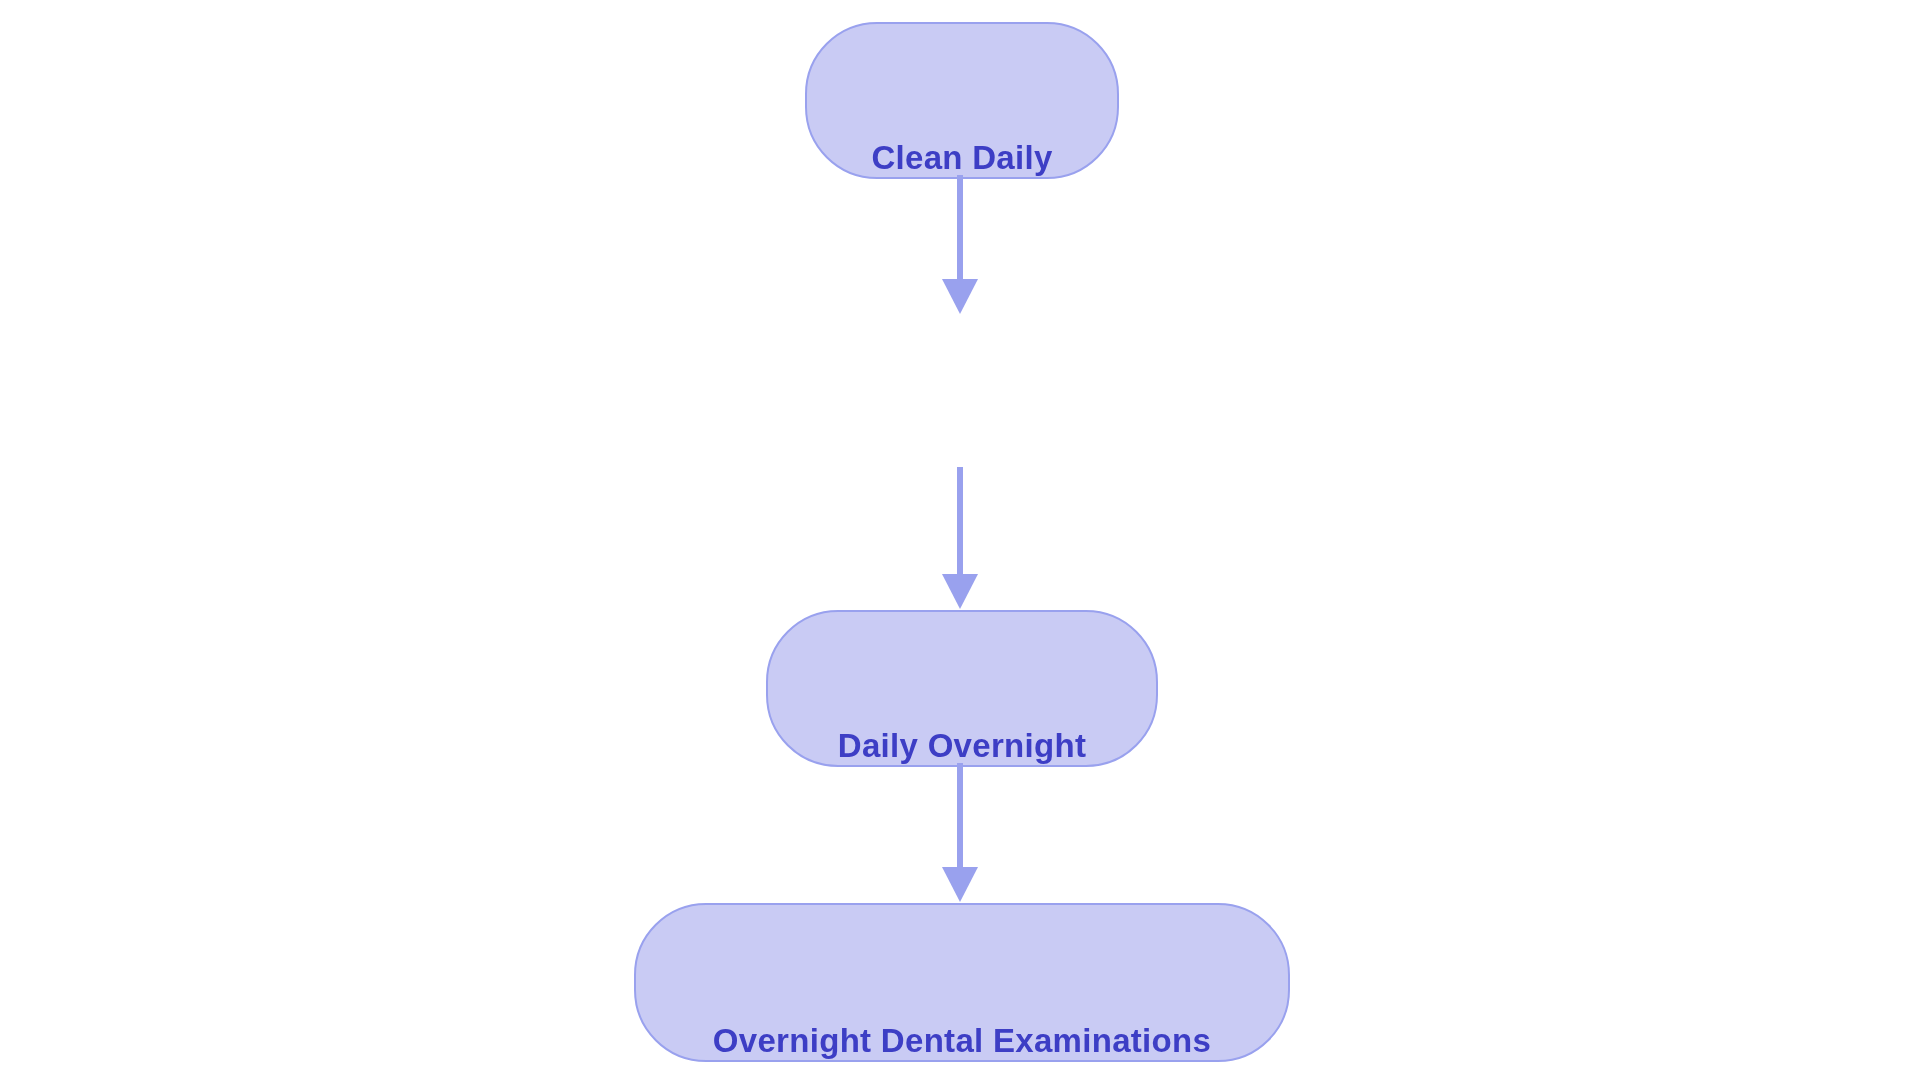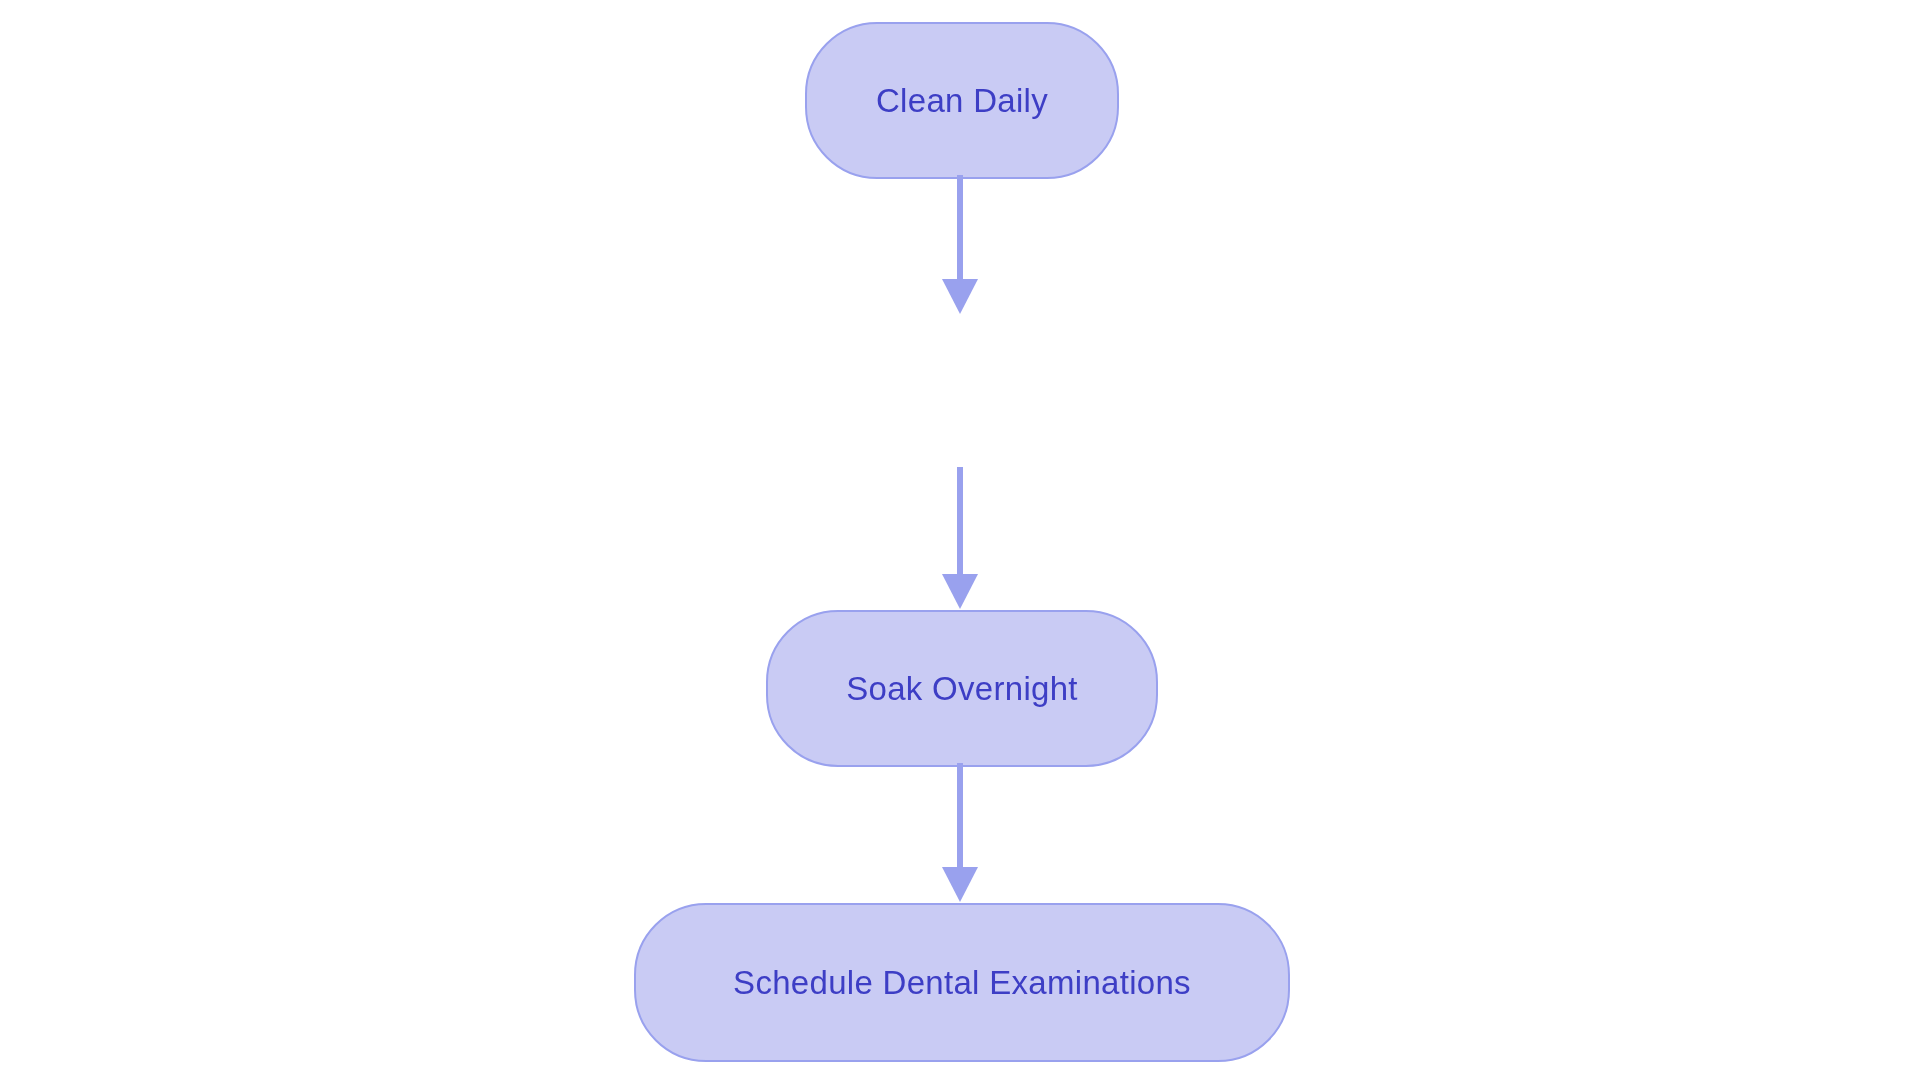--- a/index.html
+++ b/index.html
@@ -7,29 +7,30 @@
     position: relative;
     width: 1920px;
     height: 1083px;
     background: var(--bg, #ffffff);
     overflow: hidden;
     font-family: "Liberation Sans", sans-serif;
   }
   .node {
     position: absolute;
     display: flex;
-    align-items: center;
+    align-items: flex-end;
     justify-content: center;
     background: var(--node-fill, #c9cbf4);
     border: 2px solid var(--node-border, #99a1ee);
     border-radius: 72px;
     color: var(--text-color, #3d3ec5);
     font-size: 33px;
     letter-spacing: 0.3px;
     text-align: center;
+    font-weight: bold;
   }
   .node-0 { left: 805px; top: 22px;  width: 310px; height: 153px; }
   .node-1 { left: 748px; top: 315px; width: 424px; height: 152px; }
   .node-2 { left: 766px; top: 610px; width: 388px; height: 153px; }
   .node-3 { left: 634px; top: 903px; width: 652px; height: 155px; }
 
   .arrow {
     position: absolute;
     left: 942px;           
     width: 36px;
@@ -67,25 +68,25 @@
     <div class="head"></div>
   </div>
 
 
   <div class="arrow arrow-1">
     <div class="stem"></div>
     <div class="head"></div>
   </div>
 
   <div class="node node-2">
-    <span>Soak Overnight</span>
+    <span>Daily Overnight</span>
   </div>
 
   <div class="arrow arrow-2">
     <div class="stem"></div>
     <div class="head"></div>
   </div>
 
   <div class="node node-3">
-    <span>Schedule Dental Examinations</span>
+    <span>Overnight Dental Examinations</span>
   </div>
 
 </div>
 
 </body></html>

